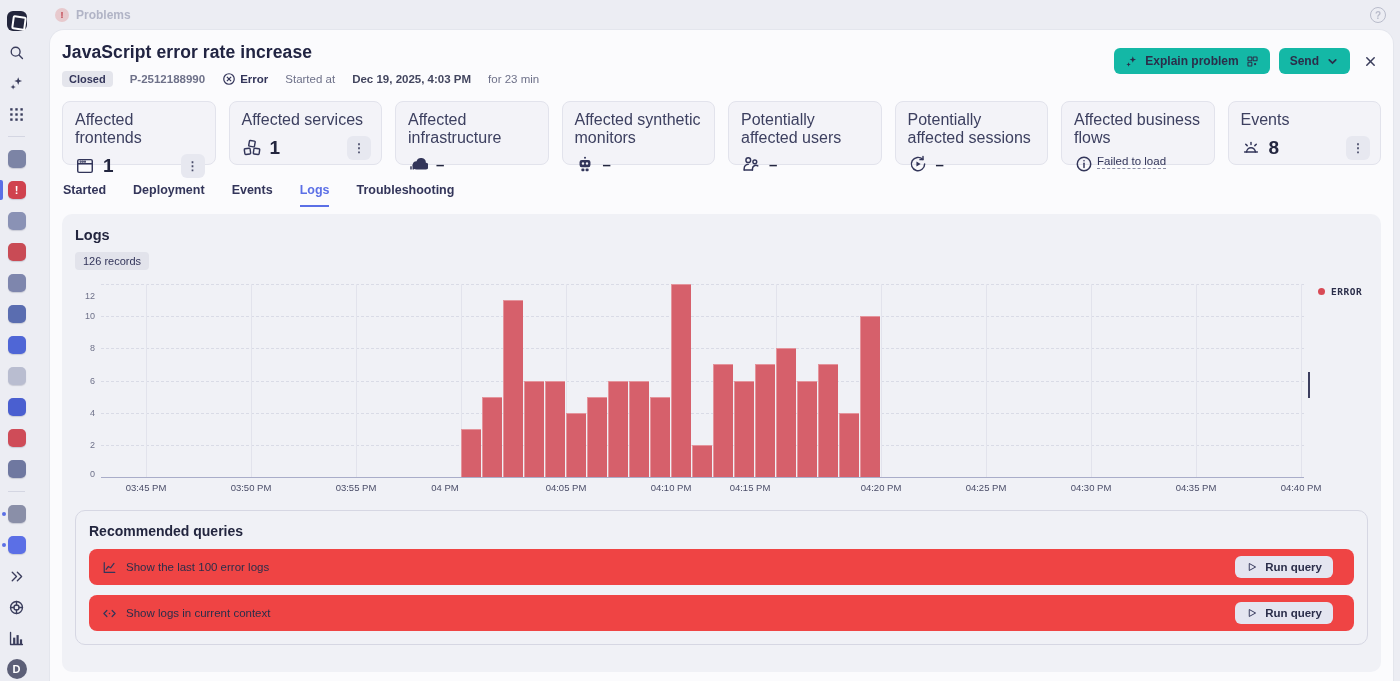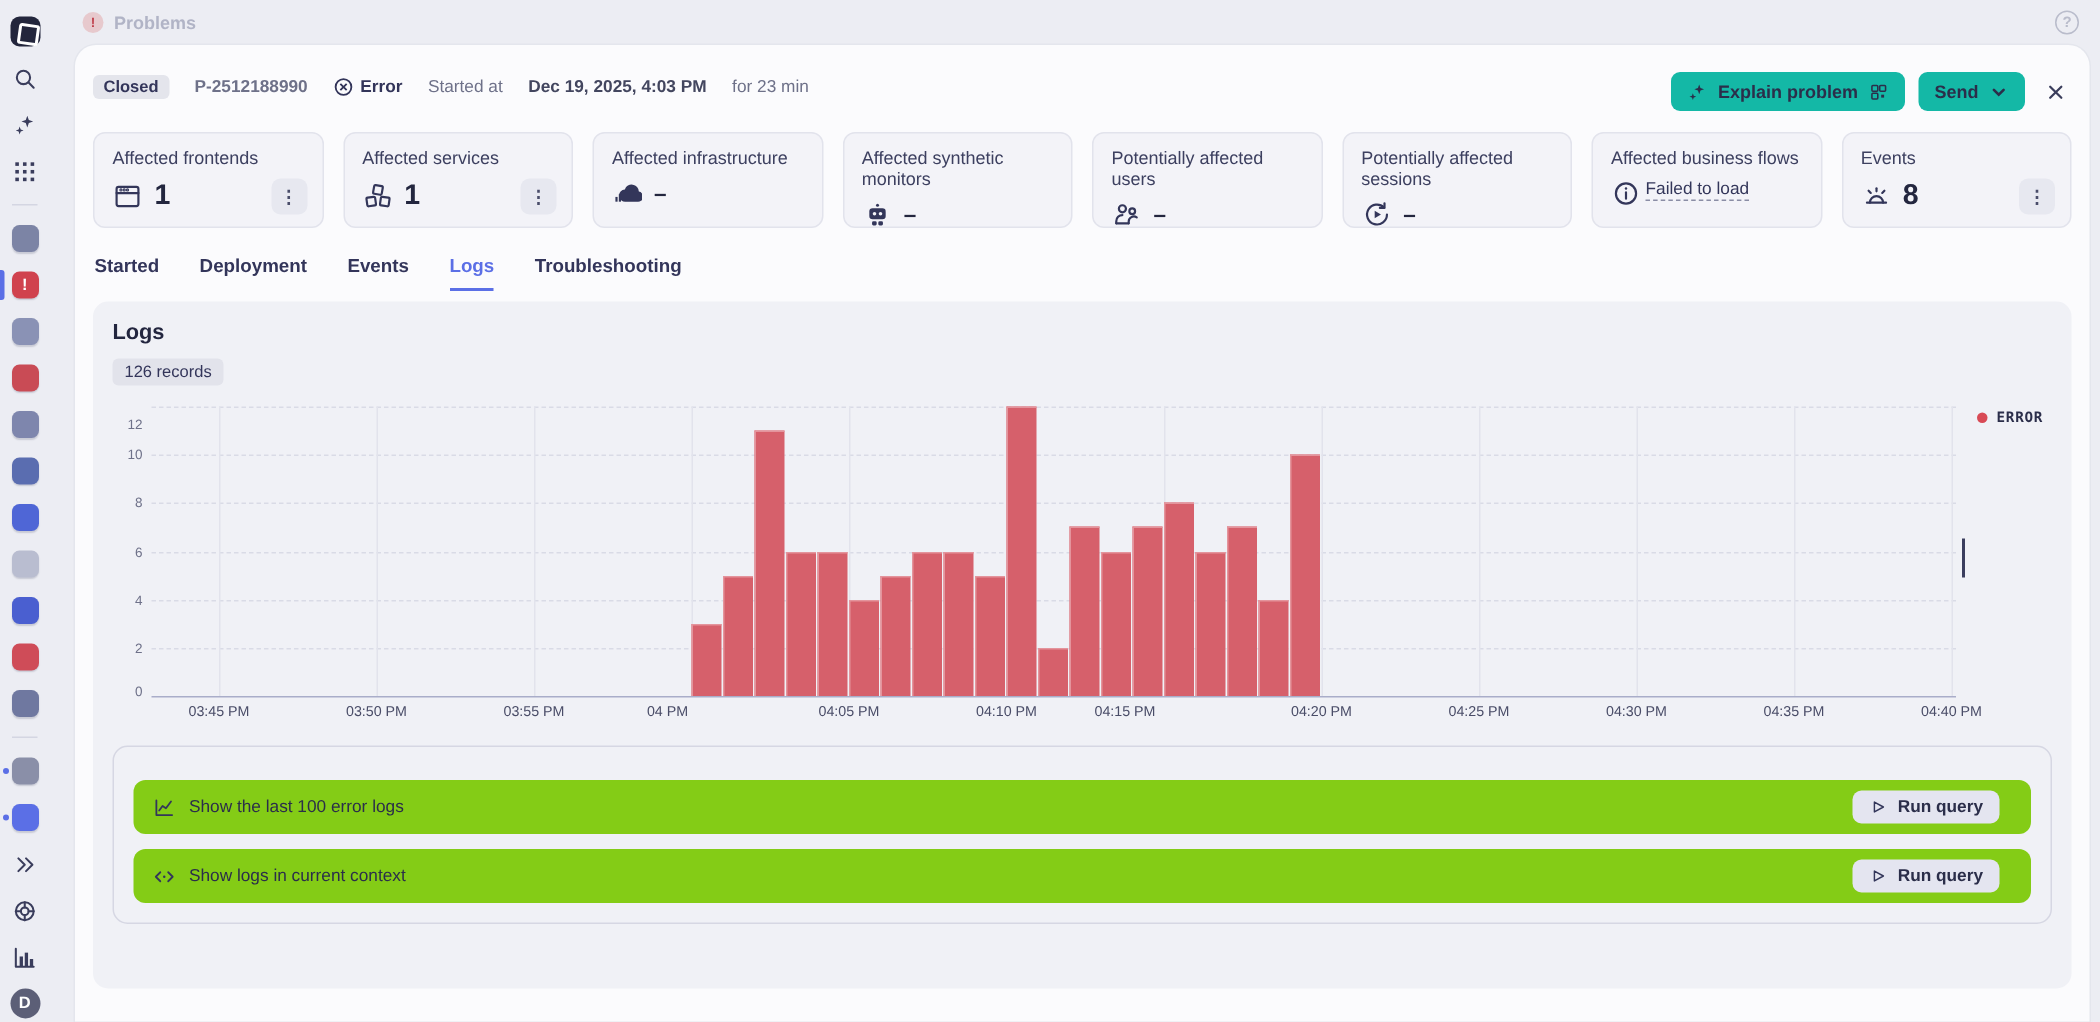--- a/index.html
+++ b/index.html
@@ -45,21 +45,21 @@
   .hdr-actions { margin-left:auto; display:flex; align-items:center; gap:9px; margin-top:6px; }
   .btn { display:flex; align-items:center; gap:7px; background:#14b8a6; border:none; border-radius:6px;
     padding:6px 11px; font-family:inherit; font-size:12px; font-weight:bold; color:#2b2e4a; cursor:pointer; }
   .btn svg { width:13px; height:13px; }
   .icon-btn { background:none; border:none; color:#3a3d5c; width:22px; height:22px; display:flex; align-items:center; justify-content:center; cursor:pointer; }
   .icon-btn svg { width:13px; height:13px; }
 
   
   .cards { display:flex; gap:13px; margin-top:14px; }
   .card { flex:1 1 0; height:64px; background:#f3f3f8; border:1px solid #e2e3ec; border-radius:8px; padding:9px 10px 8px 12px; }
-  .card-label { font-size:12px; color:#3d4060; }
+  .card-label { font-size:16px; color:#3d4060; }
   .card-body { display:flex; align-items:center; gap:8px; margin-top:7px; }
   .card-body svg { width:20px; height:20px; color:#33365a; }
   .card-value { font-size:19px; font-weight:bold; color:#23263f; }
   .card-value.dash { font-size:15px; }
   .card-kebab { margin-left:auto; width:24px; height:24px; border-radius:6px; background:#e7e8f0; color:#4a4d6a;
     display:flex; align-items:center; justify-content:center; font-size:12px; font-weight:bold; cursor:pointer; }
   .failed-text { font-size:11.5px; color:#33365a; border-bottom:1px dashed #8a8da5; padding-bottom:1px; }
   .card-body .info-sm { width:15px; height:15px; color:#55587a; }
 
   
@@ -83,21 +83,21 @@
   .bar { position:absolute; bottom:0; background:#d6606b; border-left:1px solid #e4949c; border-top:1px solid #e4949c; }
   .xlab { position:absolute; top:198px; font-size:9.5px; color:#4a4d68; transform:translateX(-50%); white-space:nowrap; }
   .legend { display:flex; align-items:flex-start; gap:6px; padding:2px 0 0 14px; }
   .legend-dot { width:7px; height:7px; border-radius:50%; background:#d84a55; margin-top:2px; }
   .legend-label { font-family:"DejaVu Sans Mono", monospace; font-size:9.5px; font-weight:bold; color:#2b2e4a; letter-spacing:.5px; }
   .chart-scroll-thumb { position:absolute; left:1233px; top:88px; width:2px; height:26px; background:#3b3e5e; }
 
   
   .reco { margin-top:12px; border:1px solid #d6d7e3; border-radius:10px; padding:12px 13px 13px 13px; }
   .reco-title { font-size:14px; font-weight:bold; color:#23263f; }
-  .query-row { display:flex; align-items:center; background:#84cc16; border-radius:8px; height:36px; margin-top:10px; padding:0 9px 0 13px; }
+  .query-row { display:flex; align-items:center; background:#ef4444; border-radius:8px; height:36px; margin-top:10px; padding:0 9px 0 13px; }
   .query-row svg { width:15px; height:15px; color:#33365a; margin-right:9px; }
   .query-label { font-size:11.5px; color:#2b2e4a; }
   .run-btn { margin-left:auto; margin-right:12px; display:flex; align-items:center; gap:7px; background:#e4e5f0; border:none;
     border-radius:6px; padding:5px 11px; font-family:inherit; font-size:11.5px; font-weight:bold; color:#2b2e4a; cursor:pointer; }
   .run-btn svg { width:12px; height:12px; margin:0; }
 </style>
 </head>
 <body>
 
 <div class="rail" id="rail">
@@ -208,20 +208,21 @@
     <span class="ticon">!</span>
     <span>Problems</span>
   </div>
   <div class="help-btn">?</div>
 </div>
 
 <div class="main">
 
   <div class="hdr-row">
     <div>
+      <div class="page-title">JavaScript error rate increase</div>
       <div class="meta-row">
         <span class="badge">Closed</span>
         <span class="meta-id">P-2512188990</span>
         <span class="sev">
           <svg viewBox="0 0 16 16" fill="none" stroke="currentColor" stroke-width="1.4">
               <circle cx="8" cy="8" r="6"></circle>
               <line x1="5.6" y1="5.6" x2="10.4" y2="10.4"></line>
               <line x1="10.4" y1="5.6" x2="5.6" y2="10.4"></line>
             </svg>
           <span>Error</span>
@@ -453,20 +454,21 @@
           <div class="bar" style="left: 759px; width: 19.5px; height: 160.833px; background: rgb(214, 96, 107);"></div>
         </div>
       <div class="legend">
         <span class="legend-dot" id="legend-dot" style="background: rgb(216, 74, 85);"></span>
         <span class="legend-label" id="legend-label">ERROR</span>
       </div>
       <div class="chart-scroll-thumb"></div>
     </div>
 
     <div class="reco">
+      <div class="reco-title">Recommended queries</div>
       <div id="query-rows">
           <div class="query-row">
             <span style="display:flex">
               <svg viewBox="0 0 20 20" fill="none" stroke="currentColor" stroke-width="1.6" stroke-linecap="round" stroke-linejoin="round">
                 <path d="M3 3.5v13h14"></path>
                 <path d="M5.5 12.5l3-4 3 2 4.5-6"></path>
               </svg>
             </span>
             <span class="query-label">Show the last 100 error logs</span>
             <button class="run-btn">

